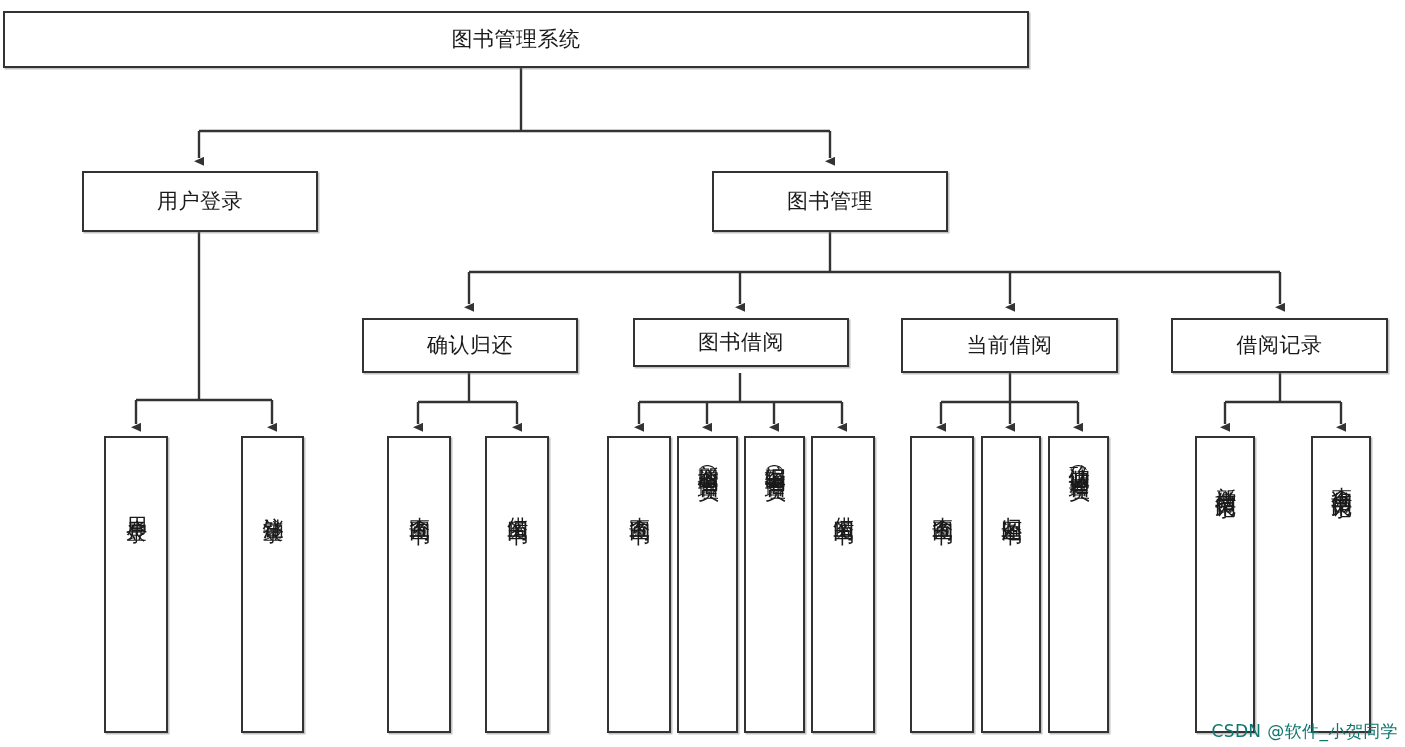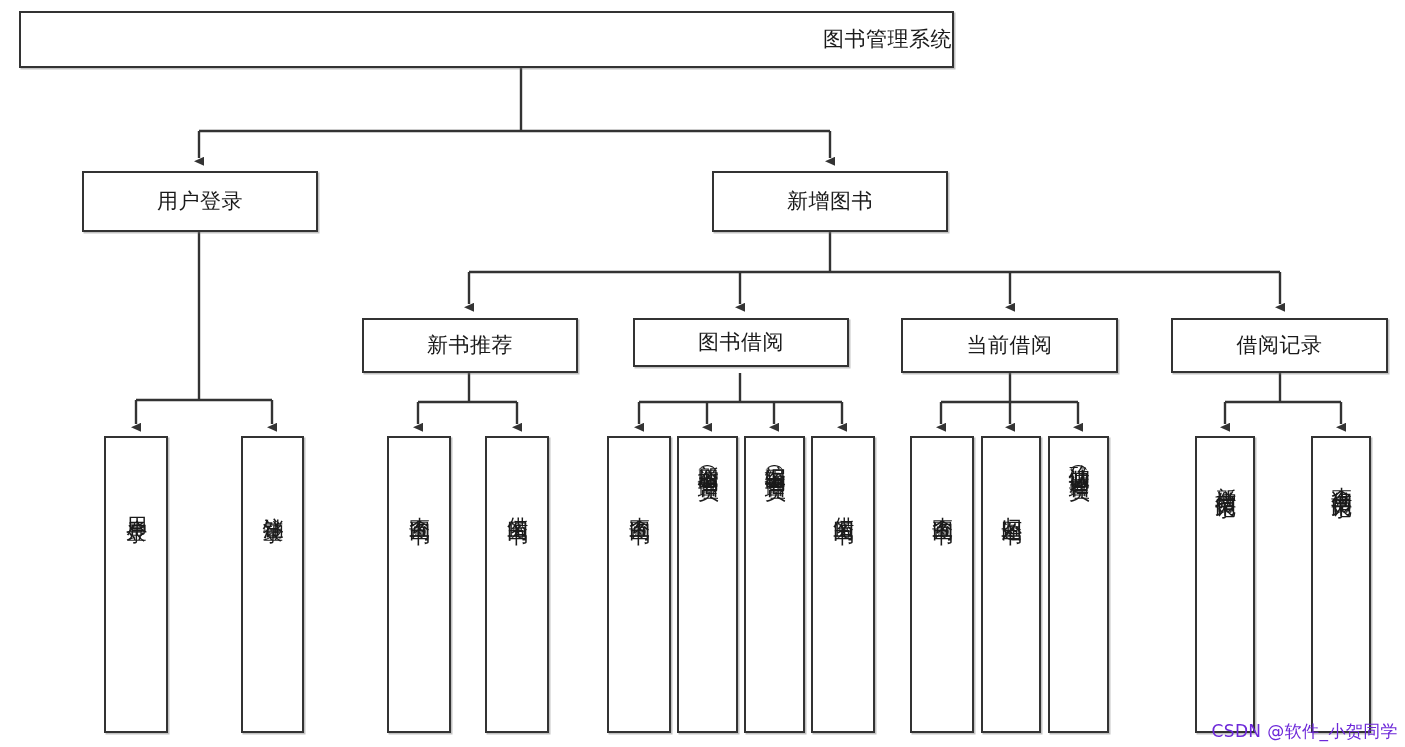--- a/index.html
+++ b/index.html
@@ -64,21 +64,21 @@
     line-height: 1.32;
     letter-spacing: 2.5px;
     white-space: normal;
     max-height: 280px;
   }
   #watermark {
     position: absolute;
     right: 7px;
     bottom: 4px;
     font-size: 17px;
-    color: #6d28d9;
+    color: #0f766e;
     font-family: "DejaVu Sans", "Liberation Sans", sans-serif;
     letter-spacing: 0.4px;
     white-space: nowrap;
     user-select: none;
   }
 </style>
 </head>
 <body>
 
 <div id="diagram-root">
@@ -126,33 +126,33 @@
       <path d="M 1010,402 L 1010,424" marker-end="url(#arrowhead)"></path>
       <path d="M 1078,402 L 1078,424" marker-end="url(#arrowhead)"></path>
 
       <path d="M 1280,373 L 1280,402"></path>
       <path d="M 1225,402 L 1341,402"></path>
       <path d="M 1225,402 L 1225,424" marker-end="url(#arrowhead)"></path>
       <path d="M 1341,402 L 1341,424" marker-end="url(#arrowhead)"></path>
     </g>
   </svg>
 
-  <div class="node horizontal" style="left:19px; top:11px; width:935px; height:57px;justify-content:flex-end;">
+  <div class="node horizontal" style="left:3px; top:11px; width:1026px; height:57px;">
     <span class="label">图书管理系统</span>
   </div>
 
   <div class="node horizontal" style="left:82px; top:171px; width:236px; height:61px;">
     <span class="label">用户登录</span>
   </div>
   <div class="node horizontal" style="left:712px; top:171px; width:236px; height:61px;">
-    <span class="label">新增图书</span>
+    <span class="label">图书管理</span>
   </div>
 
   <div class="node horizontal" style="left:362px; top:318px; width:216px; height:55px;">
-    <span class="label">新书推荐</span>
+    <span class="label">确认归还</span>
   </div>
   <div class="node horizontal" style="left:633px; top:318px; width:216px; height:49px;">
     <span class="label">图书借阅</span>
   </div>
   <div class="node horizontal" style="left:1171px; top:318px; width:217px; height:55px;">
     <span class="label">借阅记录</span>
   </div>
   <div class="node horizontal" style="left:901px; top:318px; width:217px; height:55px;">
     <span class="label">当前借阅</span>
   </div>

